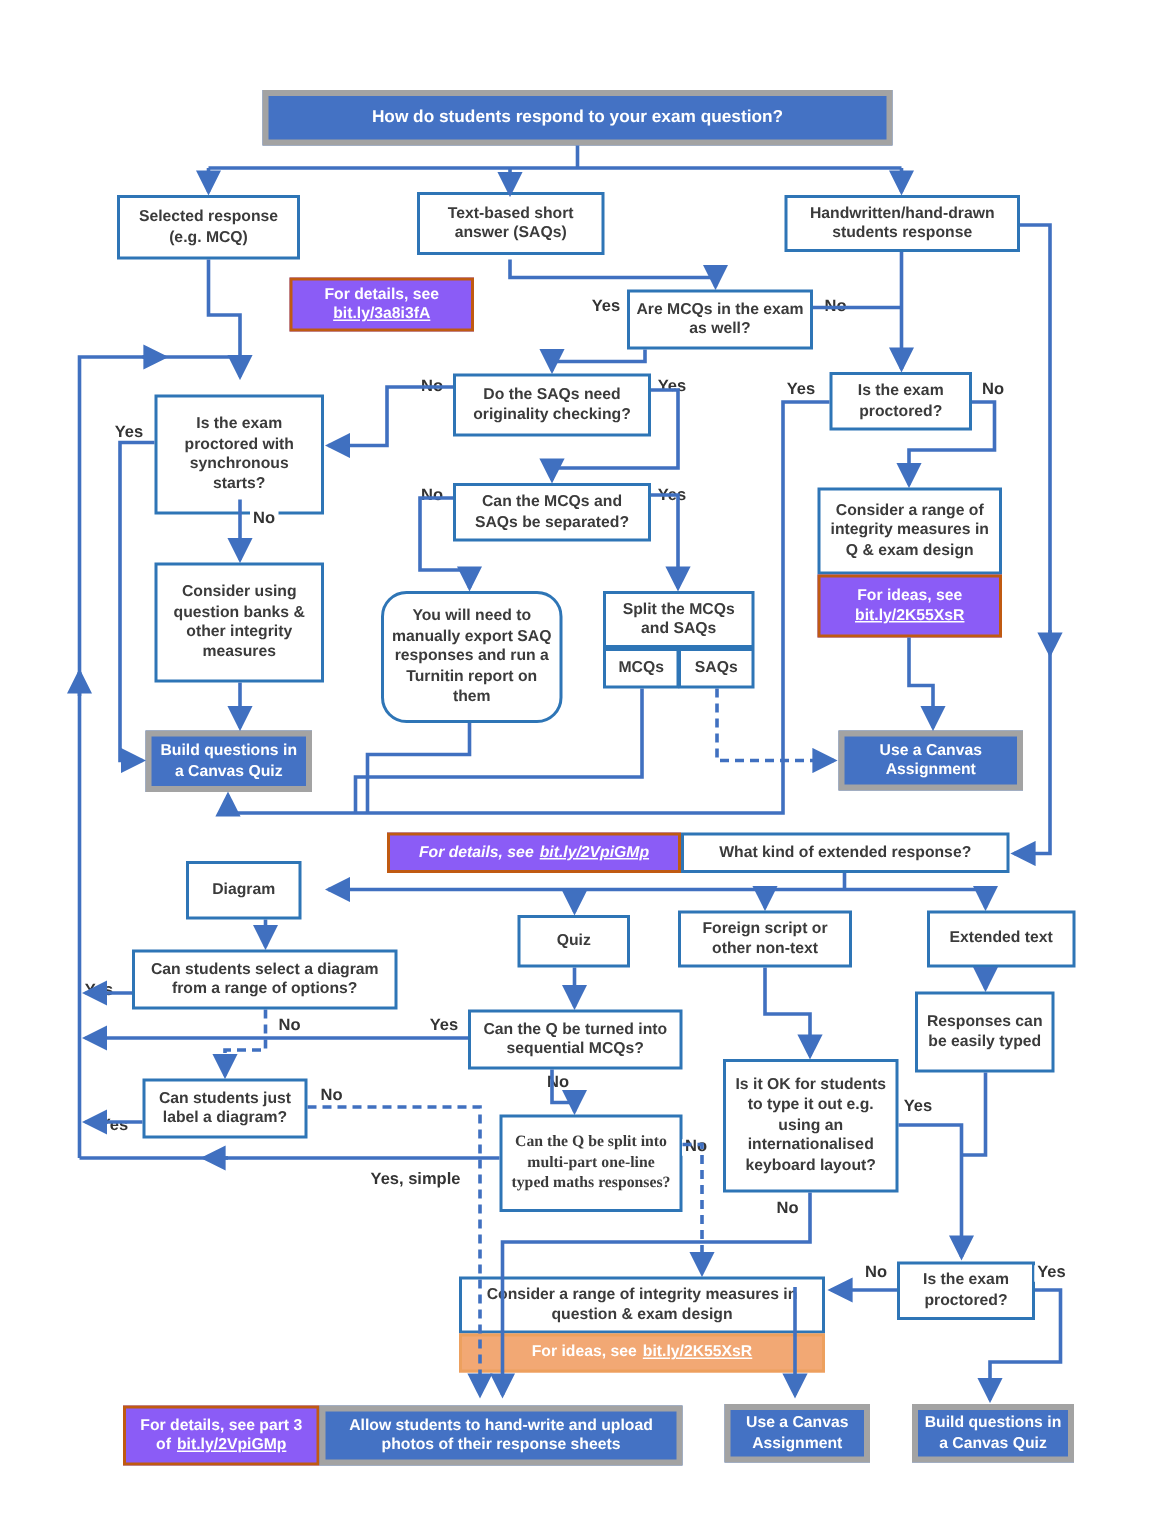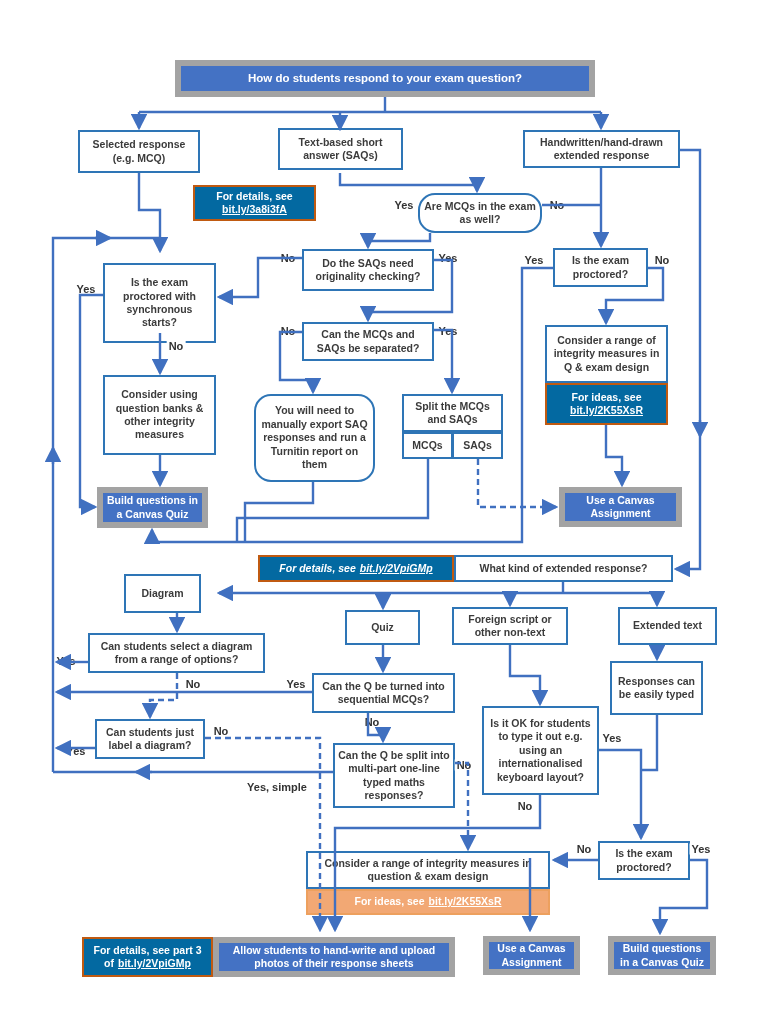--- a/index.html
+++ b/index.html
@@ -1,23 +1,23 @@
 <!DOCTYPE html>
 <html><head>
 <meta charset="utf-8">
 <style>
   html,body{margin:0;padding:0;background:#ffffff;}
   #canvas{position:relative;width:768px;height:1024px;background:#ffffff;overflow:hidden;
           font-family:"Liberation Sans",sans-serif;}
   .node{position:absolute;display:flex;align-items:center;justify-content:center;
         text-align:center;box-sizing:border-box;font-weight:bold;}
   .white{background:#ffffff;border:2px solid #2E75B6;color:#3b3b3b;font-size:10.5px;}
-  .blue{background:#4472C4;border:6px solid #a3a3a3;color:#ffffff;font-size:10.5px;}
+  .blue{background:#4472C4;border:4px solid #a3a3a3;color:#ffffff;font-size:10.5px;}
   .title{font-size:11.5px;}
-  .orange{background:#0369a1;border:2px solid #C05A11;color:#ffffff;font-size:10.5px;}
+  .orange{background:#8b5cf6;border:2px solid #C05A11;color:#ffffff;font-size:10.5px;}
   .lightorange{background:#F2A874;border:2px solid #EDA05E;color:#ffffff;font-size:10.5px;}
   .txt{width:100%;padding:1px 3px;line-height:1.28;}
   .lk{text-decoration:underline;}
   .blk{display:block;}
   .inl{margin-left:4px;}
   .lbl{position:absolute;transform:translate(-50%,-50%);font-weight:bold;font-size:11px;
        color:#333;background:#ffffff;padding:0 2px;line-height:1;white-space:nowrap;}
   #wires{position:absolute;left:0;top:0;pointer-events:none;}
   .wire{fill:none;stroke:#4070C0;stroke-width:2.4;}
   .dash{stroke-dasharray:6,4;}
@@ -29,26 +29,26 @@
     <div class="node blue title" style="left: 175px; top: 60px; width: 420px; height: 37px;">
       <div class="txt"><span>How do students respond to your exam question?</span></div>
     </div>
     <div class="node white" style="left: 78px; top: 130px; width: 122px; height: 43px;">
       <div class="txt"><span>Selected response (e.g. MCQ)</span></div>
     </div>
     <div class="node white" style="left: 278px; top: 128px; width: 125px; height: 42px;">
       <div class="txt"><span>Text-based short answer (SAQs)</span></div>
     </div>
     <div class="node white" style="left: 523px; top: 130px; width: 157px; height: 38px;">
-      <div class="txt"><span>Handwritten/hand-drawn extended response</span></div>
+      <div class="txt"><span>Handwritten/hand-drawn students response</span></div>
     </div>
     <div class="node orange" style="left: 193px; top: 185px; width: 123px; height: 36px;">
       <div class="txt"><span>For details, see</span><span class="lk blk">bit.ly/3a8i3fA</span></div>
     </div>
-    <div class="node white" style="left: 418px; top: 193px; width: 124px; height: 40px; border-radius: 17px;">
+    <div class="node white" style="left: 418px; top: 193px; width: 124px; height: 40px;">
       <div class="txt"><span>Are MCQs in the exam as well?</span></div>
     </div>
     <div class="node white" style="left: 103px; top: 263px; width: 113px; height: 80px;">
       <div class="txt"><span>Is the exam proctored with synchronous starts?</span></div>
     </div>
     <div class="node white" style="left: 302px; top: 249px; width: 132px; height: 42px;">
       <div class="txt"><span>Do the SAQs need originality checking?</span></div>
     </div>
     <div class="node white" style="left: 553px; top: 248px; width: 95px; height: 39px;">
       <div class="txt"><span>Is the exam proctored?</span></div>
@@ -106,21 +106,21 @@
     </div>
     <div class="node white" style="left: 312px; top: 673px; width: 143px; height: 40px;">
       <div class="txt"><span>Can the Q be turned into sequential MCQs?</span></div>
     </div>
     <div class="node white" style="left: 610px; top: 661px; width: 93px; height: 54px;">
       <div class="txt"><span>Responses can be easily typed</span></div>
     </div>
     <div class="node white" style="left: 95px; top: 719px; width: 110px; height: 40px;">
       <div class="txt"><span>Can students just label a diagram?</span></div>
     </div>
-    <div class="node white" style="left: 333px; top: 743px; width: 122px; height: 65px;">
+    <div class="node white" style="left: 333px; top: 743px; width: 122px; height: 65px; font-family: Liberation Serif, serif;">
       <div class="txt"><span>Can the Q be split into multi-part one-line typed maths responses?</span></div>
     </div>
     <div class="node white" style="left: 482px; top: 706px; width: 117px; height: 89px;">
       <div class="txt"><span>Is it OK for students to type it out e.g. using an internationalised keyboard layout?</span></div>
     </div>
     <div class="node white" style="left: 598px; top: 841px; width: 92px; height: 39px;">
       <div class="txt"><span>Is the exam proctored?</span></div>
     </div>
     <div class="node white" style="left: 306px; top: 851px; width: 244px; height: 38px;">
       <div class="txt"><span>Consider a range of integrity measures in question &amp; exam design</span></div>

